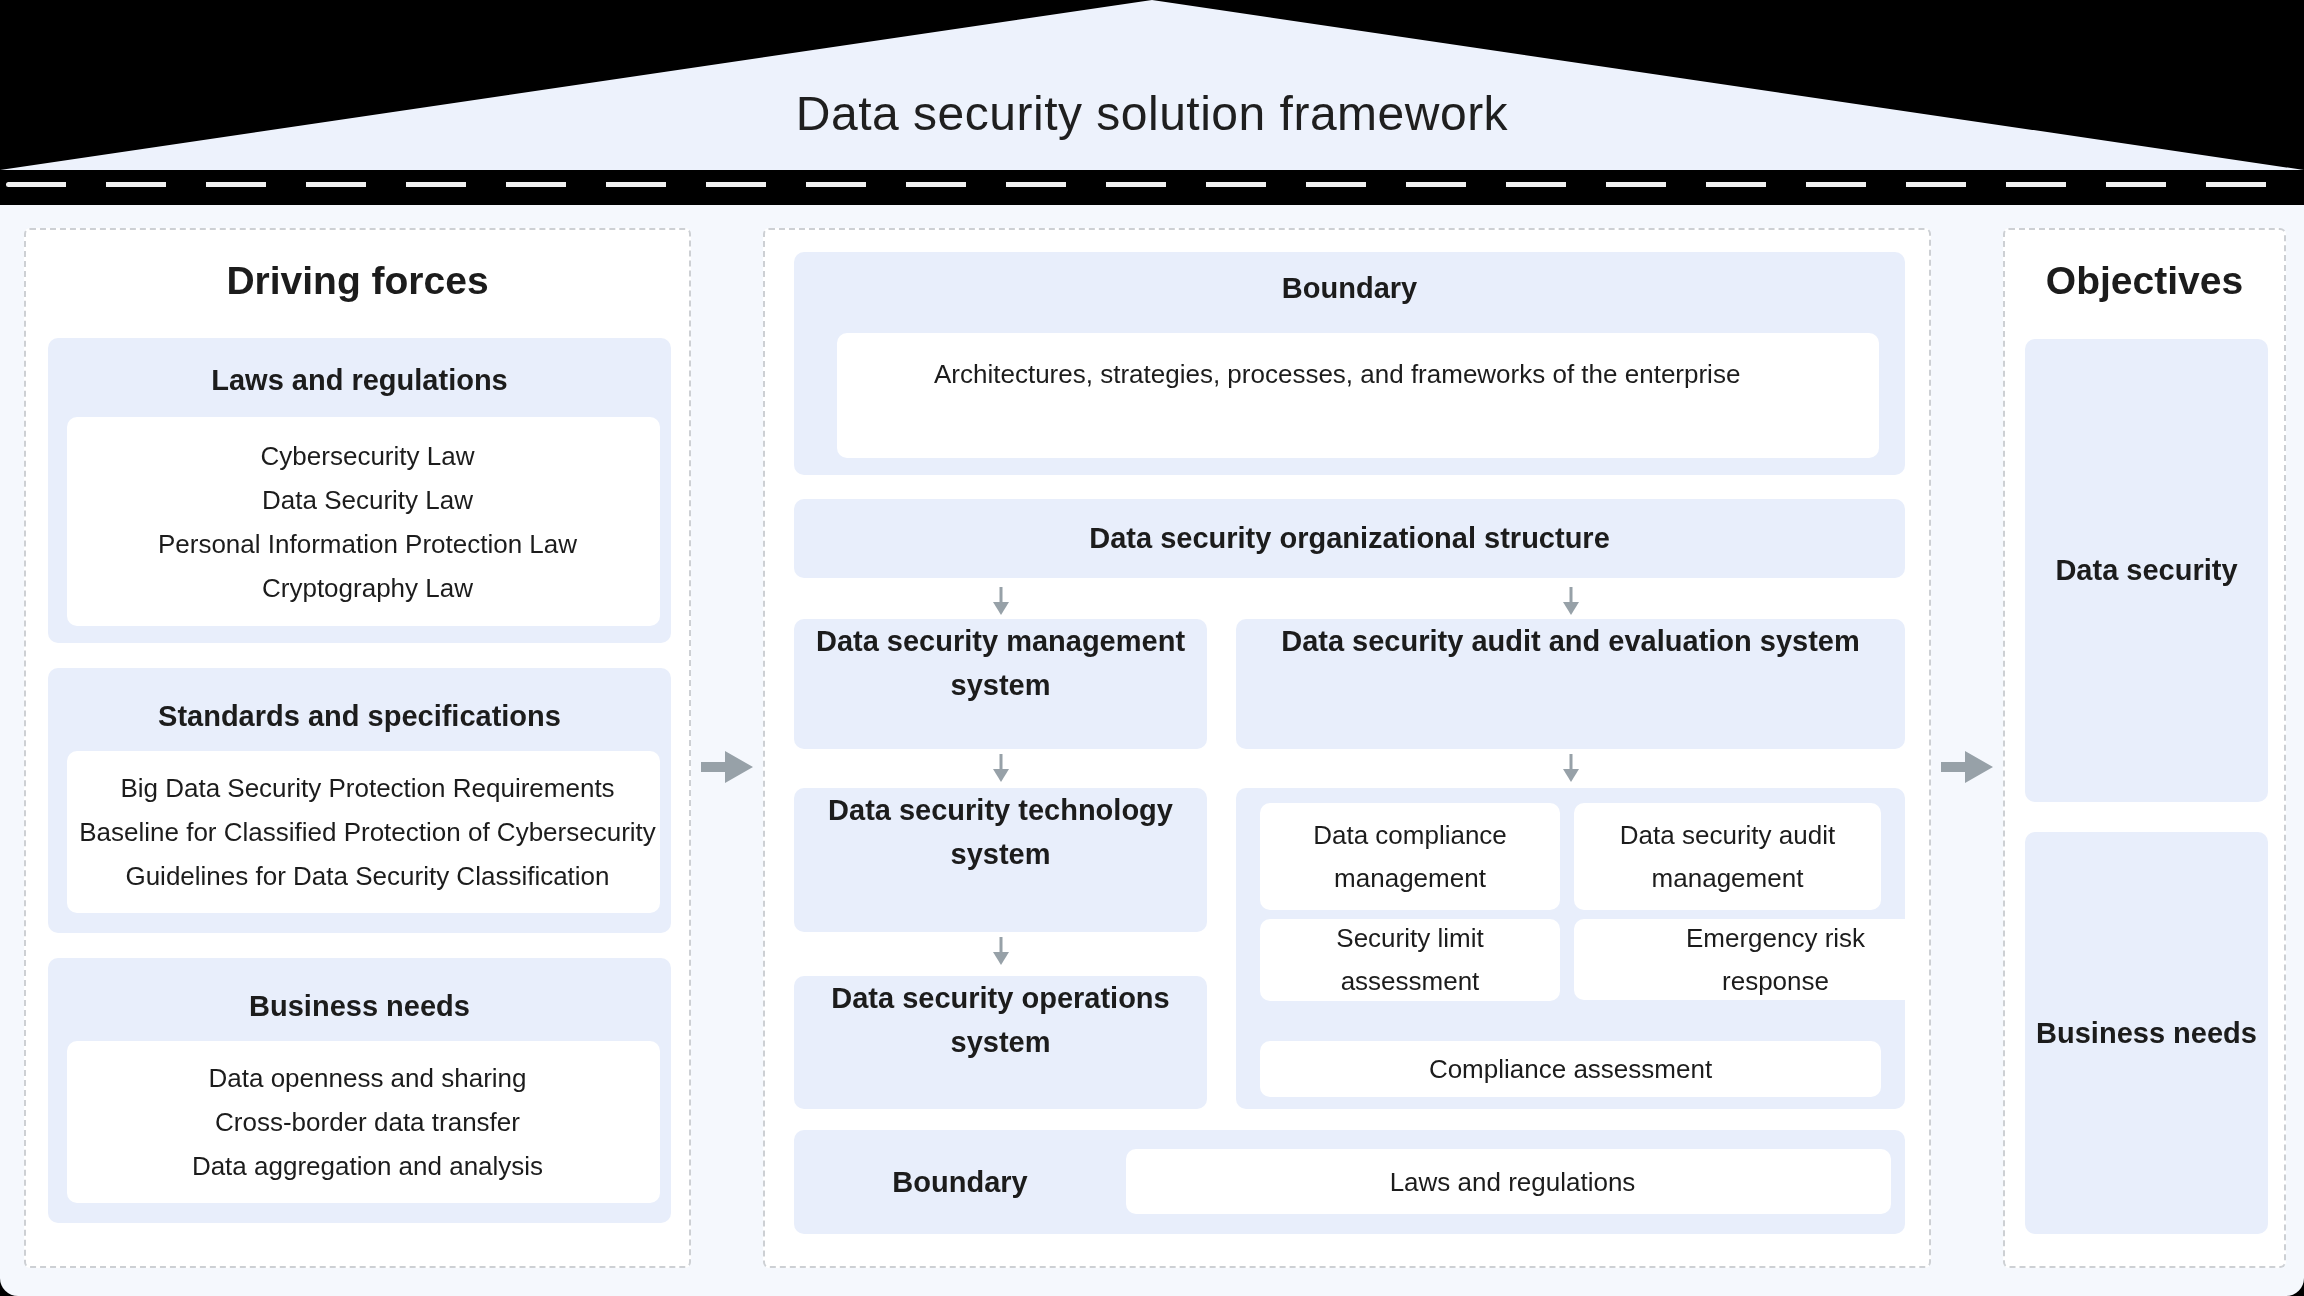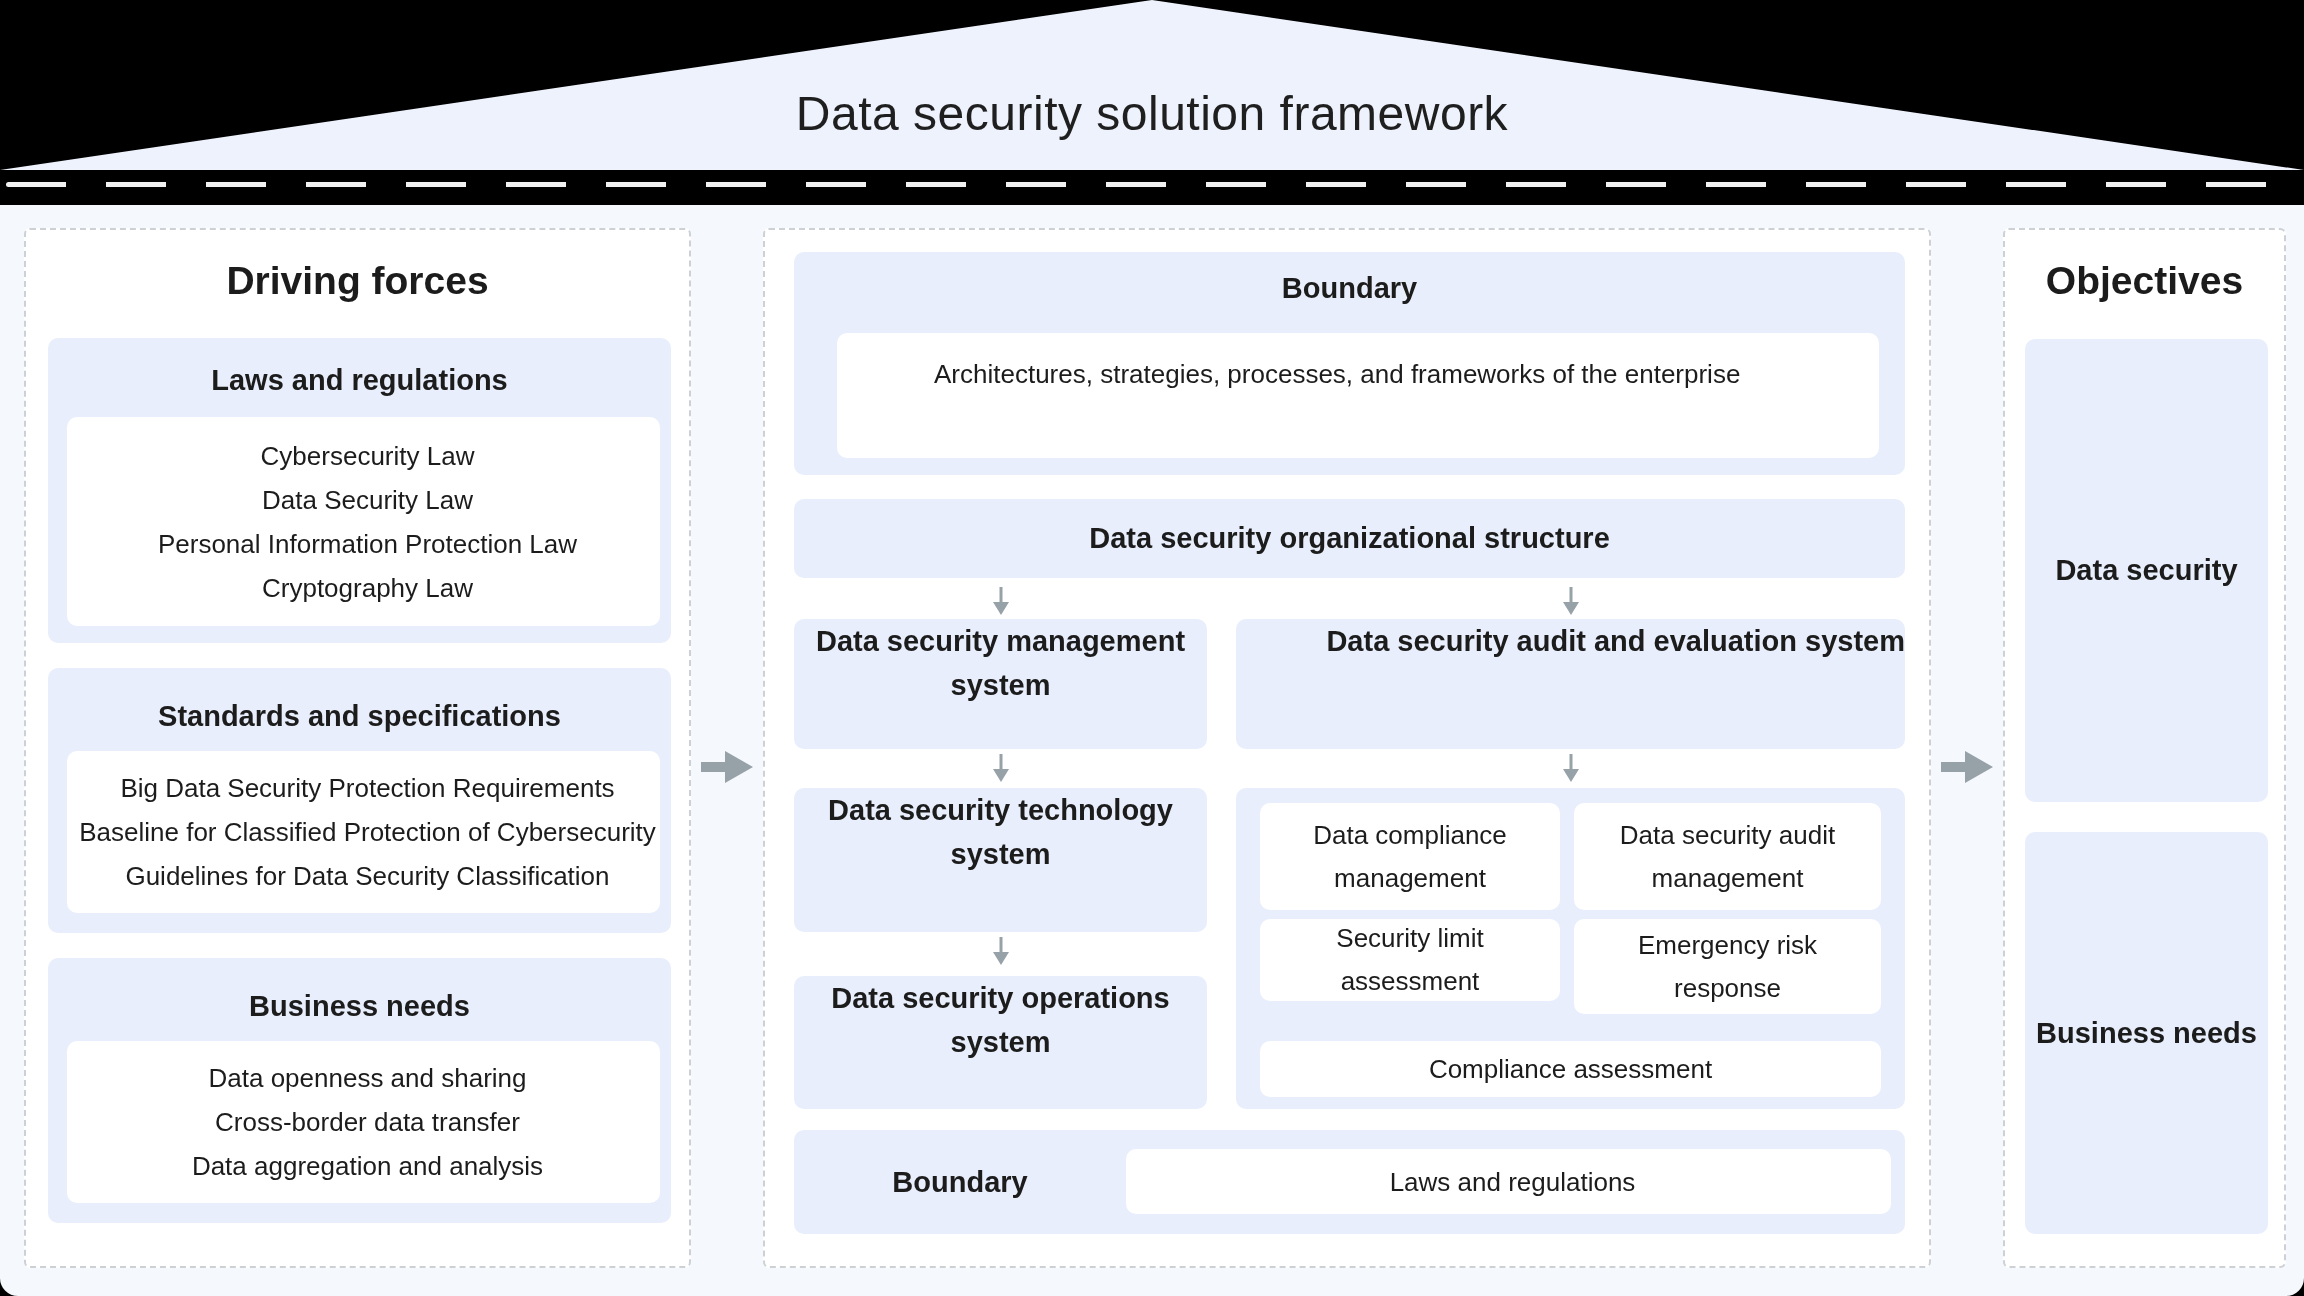--- a/index.html
+++ b/index.html
@@ -49,32 +49,32 @@
   .mp-boundary .bluebox-title{margin-top:20px;}
   .mp-boundary-card{left:43px;top:81px;width:1042px;height:125px;
                     display:block;box-sizing:border-box;padding:26px 30px 0 97px;}
   .mp-boundary-card .item{text-align:left;line-height:30px;}
   .mp-orgbar{left:29px;top:269px;width:1111px;height:79px;
              display:flex;align-items:center;justify-content:center;}
   .mp-orgbar .bluebox-title{margin:0;}
   .sysbox{position:absolute;background:#e8eefb;border-radius:10px;box-sizing:border-box;
           text-align:center;font-size:29px;font-weight:700;line-height:44px;}
   .mp-mgmt{left:29px;top:389px;width:413px;height:130px;}
-  .mp-audit{left:471px;top:389px;width:669px;height:130px;text-align:right;}
+  .mp-audit{left:471px;top:389px;width:669px;height:130px;}
   .mp-tech{left:29px;top:558px;width:413px;height:144px;}
   .mp-ops{left:29px;top:746px;width:413px;height:133px;}
   .sysline{display:block;}
 
   .mp-auditgrid{left:471px;top:558px;width:669px;height:321px;}
   .ag-card{position:absolute;background:#fff;border-radius:10px;display:flex;flex-direction:column;
            justify-content:center;align-items:center;font-size:26px;line-height:43px;text-align:center;}
   .ag-r1c1{left:24px;top:15px;width:300px;height:107px;}
   .ag-r1c2{left:338px;top:15px;width:307px;height:107px;}
   .ag-r2c1{left:24px;top:131px;width:300px;height:82px;}
-  .ag-r2c2{left:338px;top:131px;width:307px;height:95px;}
+  .ag-r2c2{left:338px;top:131px;width:307px;height:81px;padding-left:48px;}
   .ag-r3{left:24px;top:253px;width:621px;height:56px;}
 
   .mp-bottombar{left:29px;top:900px;width:1111px;height:104px;}
   .mp-bottom-label{position:absolute;left:0;top:0;width:332px;height:104px;
                    display:flex;align-items:center;justify-content:center;
                    font-size:29px;font-weight:700;}
   .mp-bottom-card{left:332px;top:19px;width:757px;height:65px;}
   .mp-bottom-card .item{line-height:30px;}
 
   

